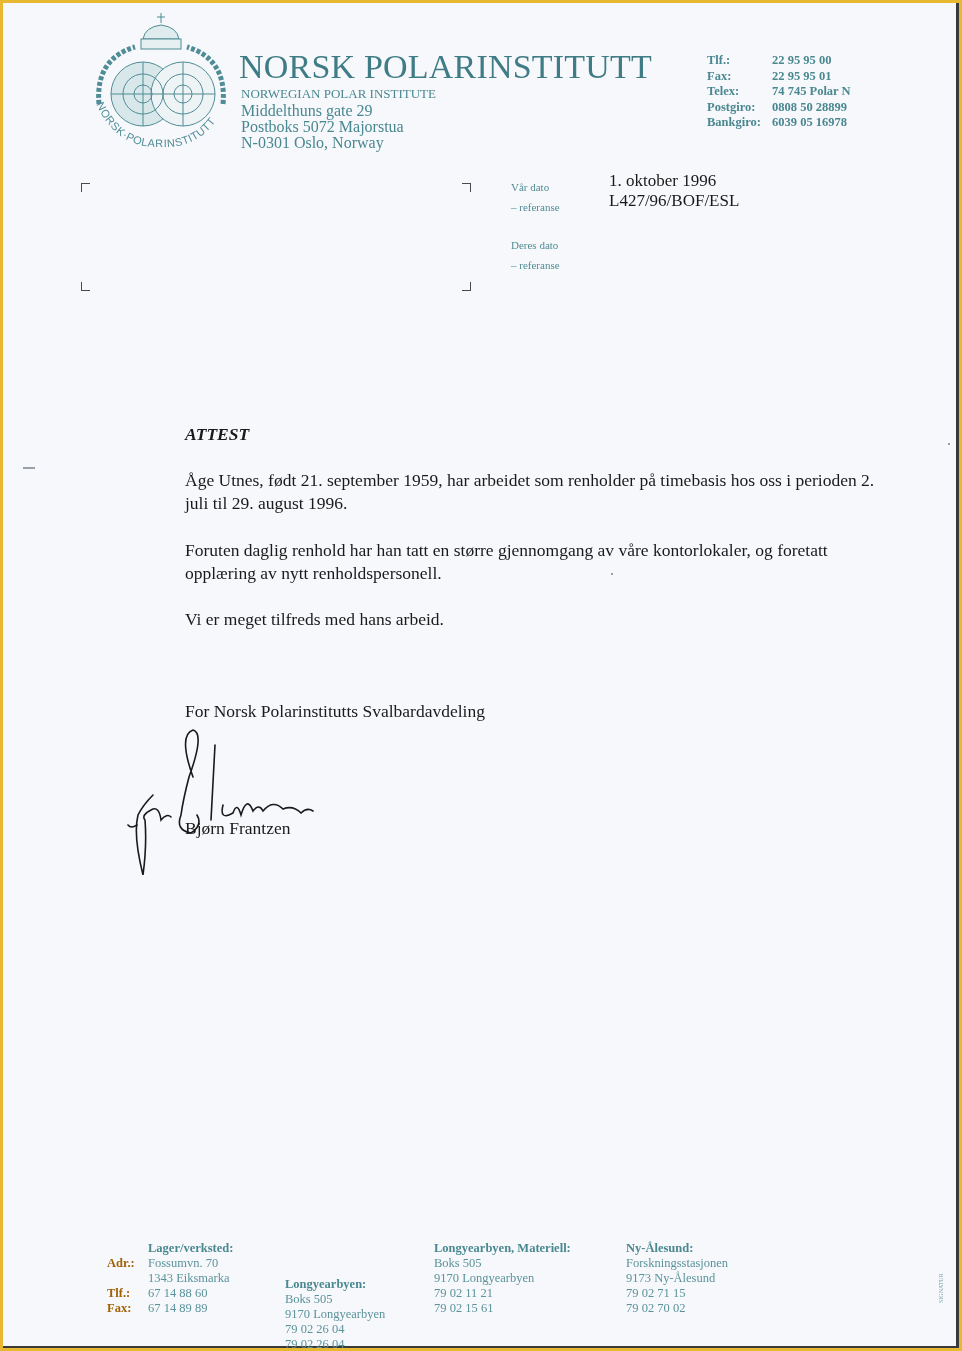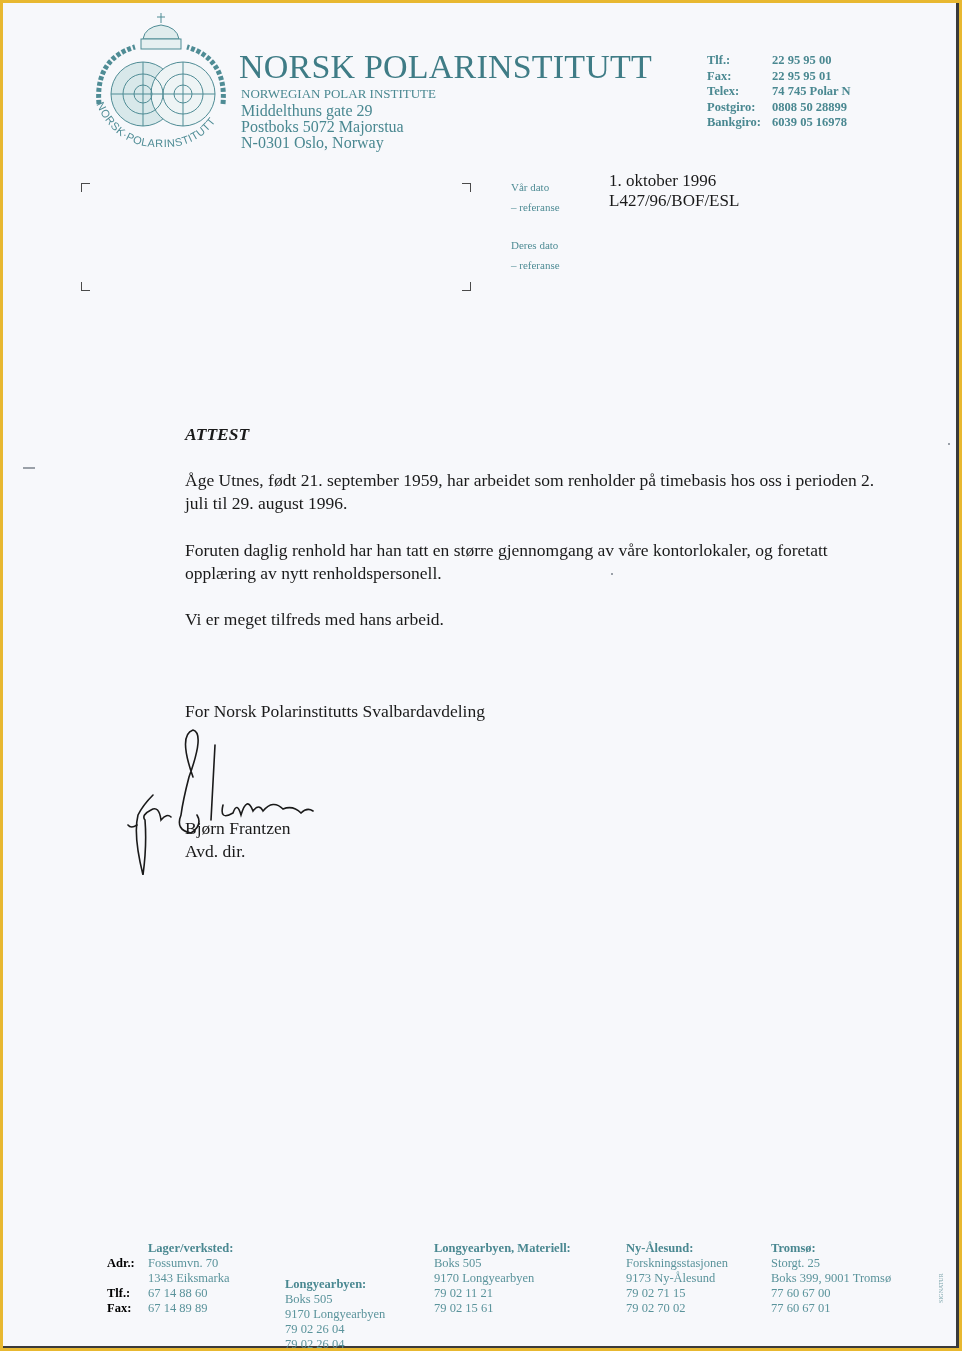--- a/index.html
+++ b/index.html
@@ -35,21 +35,21 @@
     .c-tl { left: 78px; top: 180px; border-top-width: 1.5px; border-left-width: 1.5px; }
     .c-tr { left: 459px; top: 180px; border-top-width: 1.5px; border-right-width: 1.5px; }
     .c-bl { left: 78px; top: 279px; border-bottom-width: 1.5px; border-left-width: 1.5px; }
     .c-br { left: 459px; top: 279px; border-bottom-width: 1.5px; border-right-width: 1.5px; }
     .ref-labels { position: absolute; left: 508px; font-size: 11px; color: #4f8c95; line-height: 20px; }
     .ref-vals { position: absolute; left: 606px; top: 168px; font-size: 17px; color: #1a1a1a; line-height: 20px; }
     .body-text { position: absolute; left: 182px; font-size: 17.5px; color: #1a1a1a; line-height: 23px; width: 700px; }
     .heading { font-weight: bold; font-style: italic; }
     .footer { position: absolute; top: 1238px; font-size: 12.5px; color: #5a939b; line-height: 15px; white-space: nowrap; }
     .footer .hd { font-weight: bold; color: #4a8891; }
-    .footer .lbl { font-weight: bold; color: #000000; }
+    .footer .lbl { font-weight: bold; color: #a16207; }
     .signatur { position: absolute; left: 938px; top: 1260px; font-size: 6px; color: #7aa3aa; transform: rotate(-90deg); transform-origin: left top; }
     .speck { position: absolute; background: #9aa0a8; }
   </style>
 </head>
 <body>
 
 <div class="page">
 
   <svg class="logo" viewBox="0 0 152 138">
     <g stroke="#4f8c95" fill="none" stroke-width="1">
@@ -137,21 +137,20 @@
     <g fill="none" stroke="#1a1a1a" stroke-width="1.6" stroke-linecap="round">
       <path d="M70 52 Q55 10 70 5 Q82 8 66 52 Q60 75 58 90 Q52 105 68 108 Q80 100 74 90"></path>
       <path d="M92 20 L88 95"></path>
       <path d="M100 80 Q96 96 110 88 Q114 76 118 90 Q124 70 130 86 Q136 78 140 86 Q150 74 160 84 Q170 80 178 88 Q184 82 190 86"></path>
       <path d="M30 70 Q20 80 15 90 Q10 110 20 150 Q24 120 22 95 Q18 90 28 85 Q36 80 38 95 Q44 88 48 92"></path>
       <path d="M5 100 Q8 104 14 100"></path>
     </g>
   </svg>
 
   <div class="body-text" style="top:814px">Bjørn Frantzen</div>
-  <div class="body-text" style="top:837px">Avd. dir.</div>
 
   <div class="speck" style="left:20px;top:464px;width:12px;height:1.5px;"></div>
   <div class="speck" style="left:945px;top:440px;width:2px;height:2px;"></div>
   <div class="speck" style="left:608px;top:570px;width:2px;height:2px;"></div>
 
   <div class="footer" style="left:104px;top:1253px;">
     <div class="lbl">Adr.:</div>
     <div>&nbsp;</div>
     <div class="lbl">Tlf.:</div>
     <div class="lbl">Fax:</div>
@@ -178,22 +177,15 @@
     <div>79 02 11 21</div>
     <div>79 02 15 61</div>
   </div>
   <div class="footer" style="left:623px;">
     <div class="hd">Ny-Ålesund:</div>
     <div>Forskningsstasjonen</div>
     <div>9173 Ny-Ålesund</div>
     <div>79 02 71 15</div>
     <div>79 02 70 02</div>
   </div>
-  <div class="footer" style="left:768px;">
-    <div class="hd">Tromsø:</div>
-    <div>Storgt. 25</div>
-    <div>Boks 399, 9001 Tromsø</div>
-    <div>77 60 67 00</div>
-    <div>77 60 67 01</div>
-  </div>
 
   <div class="signatur" style="top:1300px;left:935px;">SIGNATUR</div>
 </div>
 
 </body></html>

